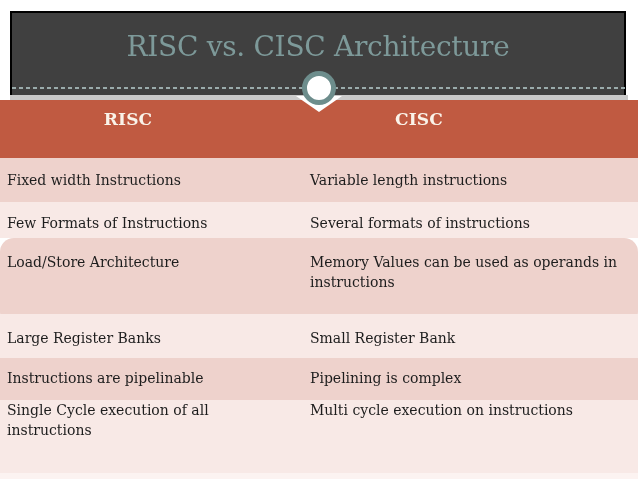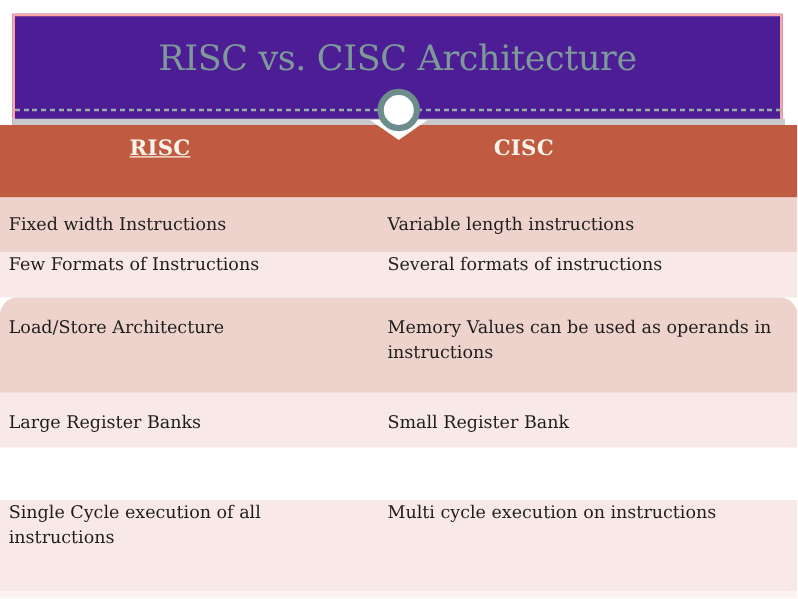--- a/index.html
+++ b/index.html
@@ -3,21 +3,21 @@
 <meta charset="utf-8">
 <style>
   html,body { margin:0; padding:0; background:#ffffff; }
   .slide {
     position:relative; width:638px; height:479px; background:#ffffff;
     overflow:hidden; font-family:"DejaVu Serif", serif;
   }
   
   .panel {
     position:absolute; left:10px; top:11px; width:612px; height:85px;
-    border:2px solid #fca5a5; background:#4c1d95;
+    border:2px solid #000000; background:#404040;
   }
   .title {
     position:absolute; left:0; top:17px; width:100%; text-align:center;
     font-size:28px; color:#7d9999; letter-spacing:-0.3px; white-space:nowrap;
   }
   
   .dotted {
     position:absolute; left:12px; top:87px; width:614px; height:2px; z-index:1;
     background:repeating-linear-gradient(90deg,#9aabab 0 4px, rgba(0,0,0,0) 4px 7px);
   }
@@ -27,21 +27,21 @@
   }
   
   .header-band {
     position:absolute; left:0; top:100px; width:638px; height:58px;
     background:#c05a41; z-index:0;
   }
   .col-head {
     position:absolute; top:9px; transform:translateX(-50%);
     font-weight:bold; font-size:17px; color:#faf3e9; letter-spacing:0.2px;
   }
-  .h-risc { left:128px;text-decoration:underline; }
+  .h-risc { left:128px; }
   .h-cisc { left:419px; }
   
   .notch {
     position:absolute; left:296px; top:96px; width:0; height:0; z-index:3;
     border-left:23px solid rgba(0,0,0,0); border-right:23px solid rgba(0,0,0,0);
     border-top:16px solid #ffffff;
   }
   
   .ring {
     position:absolute; left:302px; top:71px; width:24px; height:24px;
@@ -50,21 +50,21 @@
   
   .row { position:absolute; left:0; width:638px; display:flex; box-sizing:border-box; }
   .cell {
     box-sizing:border-box; font-size:14px; line-height:20px; color:#1d1d1d;
   }
   .cell-l { width:303px; padding-left:7px; padding-right:6px; }
   .cell-r { flex:1; padding-left:7px; padding-right:12px; }
   .dark  { background:#eed2cc;justify-content:flex-end; }
   .light { background:#f8e9e6; }
   .r1 { top:158px; height:44px; } .r1 .cell { padding-top:12px; }
-  .r2 { top:202px; height:36px; } .r2 .cell { }
+  .r2 { top:202px; height:36px; } .r2 .cell { padding-top:11px; }
   .r3 { top:238px; height:88px;border-radius:14px; } .r3 .cell { padding-top:14px; }
   .r4 { top:314px; height:44px; } .r4 .cell { padding-top:14px; }
   .r5 { top:358px; height:42px; } .r5 .cell { padding-top:10px; }
   .r6 { top:400px; height:73px; } .r6 .cell { }
   .bottom-strip {
     position:absolute; left:0; top:473px; width:638px; height:6px;
     background:#fcf3f1;
   }
 </style>
 </head>
@@ -96,20 +96,24 @@
     <div class="cell cell-r">Several formats of instructions</div>
   </div>
   <div class="row r3 dark">
     <div class="cell cell-l">Load/Store Architecture</div>
     <div class="cell cell-r">Memory Values can be used as operands  in instructions</div>
   </div>
   <div class="row r4 light">
     <div class="cell cell-l">Large Register Banks</div>
     <div class="cell cell-r">Small Register Bank</div>
   </div>
+  <div class="row r5 dark">
+    <div class="cell cell-l">Instructions are pipelinable</div>
+    <div class="cell cell-r">Pipelining is complex</div>
+  </div>
   <div class="row r6 light">
     <div class="cell cell-l">Single Cycle execution of all instructions</div>
     <div class="cell cell-r">Multi cycle execution on instructions</div>
   </div>
 
   <div class="bottom-strip"></div>
 
 </div>
 
 </body></html>

